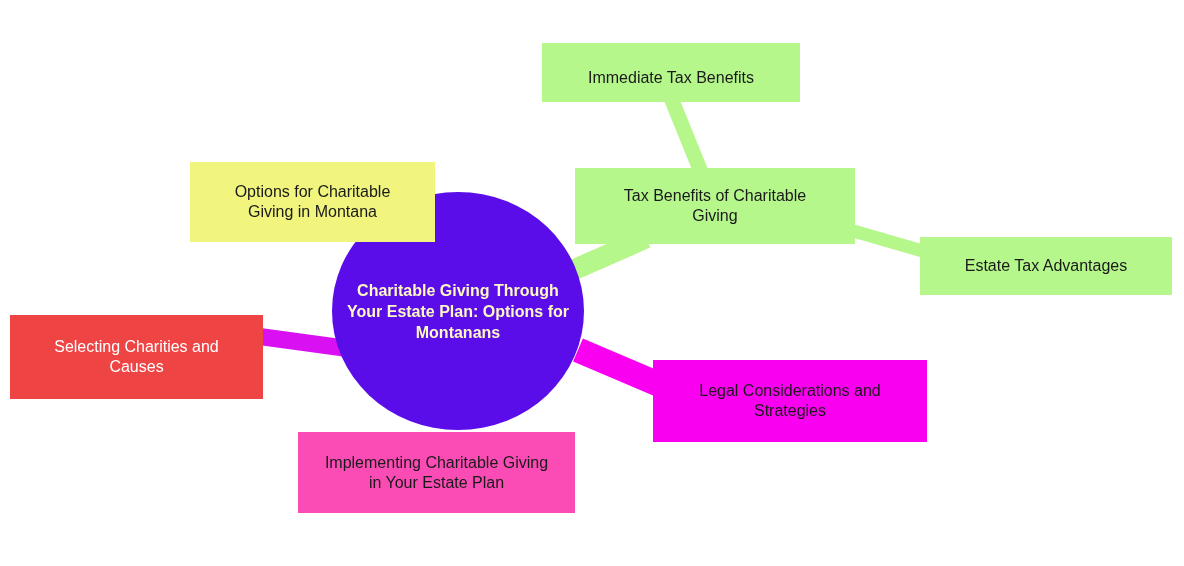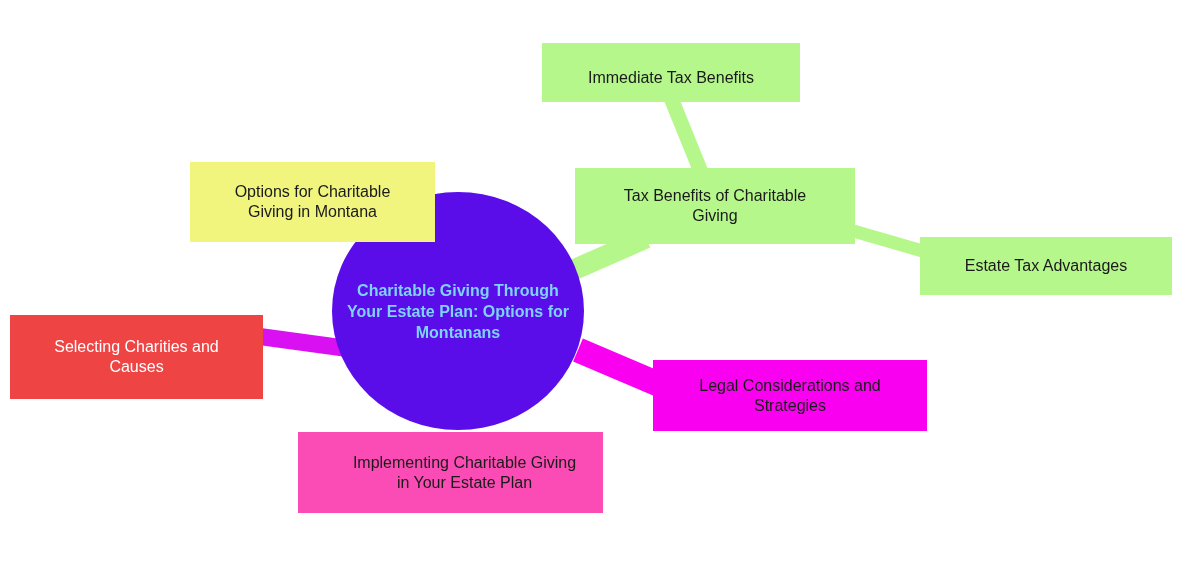--- a/index.html
+++ b/index.html
@@ -32,40 +32,40 @@
   #node-options{left:190px;top:150px;width:245px;height:80px;margin-top:12px;}
   #node-options .lbl{width:195px;}
   #node-immediate{left:542px;top:43px;width:258px;height:59px;}
   #node-immediate .lbl{width:240px;margin-top:10px;}
   #node-taxbenefits{left:575px;top:168px;width:280px;height:76px;}
   #node-taxbenefits .lbl{width:225px;}
   #node-estate{left:920px;top:237px;width:252px;height:58px;}
   #node-estate .lbl{width:240px;}
   #node-selecting{left:10px;top:315px;width:253px;height:84px;}
   #node-selecting .lbl{width:205px;}
-  #node-legal{left:653px;top:360px;width:274px;height:71px;}
+  #node-legal{left:653px;top:360px;width:274px;height:82px;}
   #node-legal .lbl{width:230px;}
   #node-implementing{left:298px;top:432px;width:277px;height:81px;}
   #node-implementing .lbl{width:235px;}
 </style>
 </head>
 <body>
 
 <div class="canvas">
 
   <svg class="edges" viewBox="0 0 1184 566" xmlns="http://www.w3.org/2000/svg">
     <line x1="372" y1="228" x2="428" y2="253" stroke-width="26" stroke="#f1f57e"></line>
     <line x1="671" y1="98" x2="701" y2="172" stroke-width="15" stroke="#b6f78c"></line>
     <line x1="646" y1="238" x2="562" y2="275" stroke-width="21" stroke="#b6f78c"></line>
     <line x1="850" y1="230" x2="926" y2="252" stroke-width="13" stroke="#b6f78c"></line>
     <line x1="256" y1="336" x2="344" y2="348" stroke-width="17" stroke="#d911f2"></line>
     <line x1="578" y1="350" x2="672" y2="390" stroke-width="25" stroke="#fa00f0"></line>
   </svg>
 
-  <div class="root" id="node-root" style="background-color: rgb(90, 13, 232); color: #7dd3fc;">
+  <div class="root" id="node-root" style="background-color: rgb(90, 13, 232); color: #fef9c3;">
     <span class="lbl">Charitable Giving Through Your Estate Plan: Options for Montanans</span>
   </div>
 
   <div class="node" id="node-options" style="background-color: rgb(241, 245, 126); color: rgb(26, 26, 26);">
     <span class="lbl">Options for Charitable Giving in Montana</span>
   </div>
 
   <div class="node" id="node-immediate" style="background-color: rgb(182, 247, 140); color: rgb(26, 26, 26);">
     <span class="lbl">Immediate Tax Benefits</span>
   </div>
@@ -79,17 +79,17 @@
   </div>
 
   <div class="node" id="node-selecting" style="background-color: #ef4444; color: rgb(255, 255, 255);">
     <span class="lbl">Selecting Charities and Causes</span>
   </div>
 
   <div class="node" id="node-legal" style="background-color: rgb(250, 0, 240); color: rgb(26, 26, 26);">
     <span class="lbl">Legal Considerations and Strategies</span>
   </div>
 
-  <div class="node" id="node-implementing" style="background-color: rgb(250, 76, 180); color: rgb(26, 26, 26); padding-left: 28px;">
+  <div class="node" id="node-implementing" style="background-color: rgb(250, 76, 180); color: rgb(26, 26, 26);">
     <span class="lbl">Implementing Charitable Giving in Your Estate Plan</span>
   </div>
 
 </div>
 
 </body></html>

